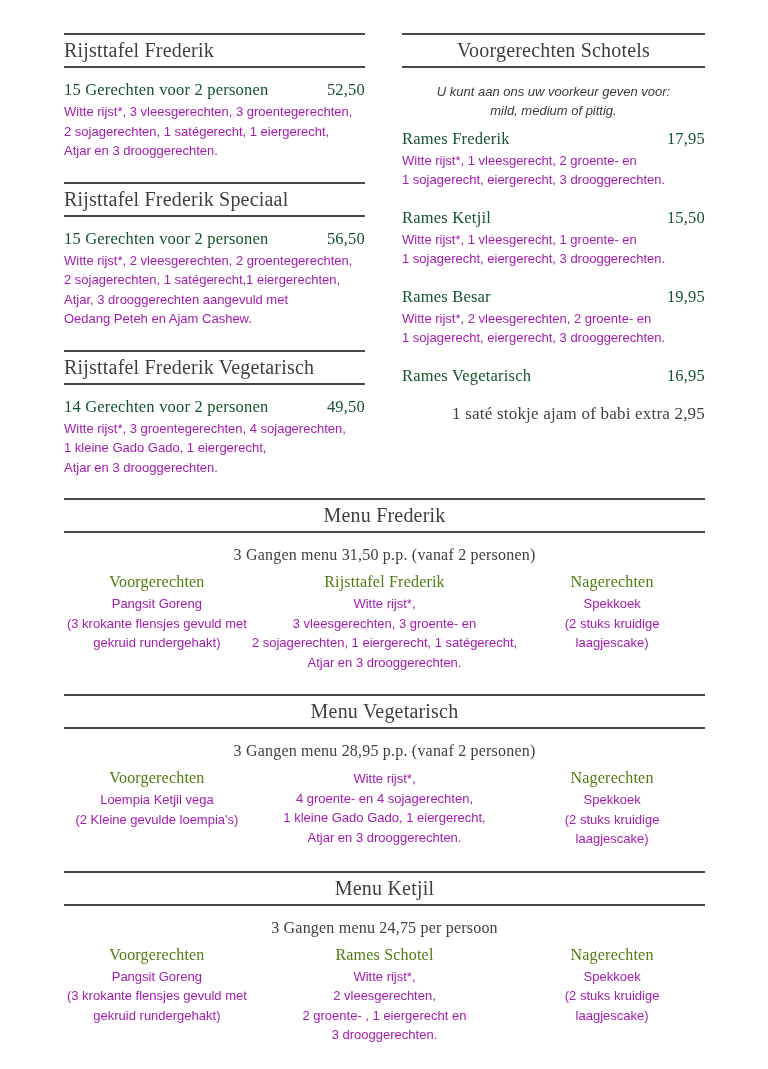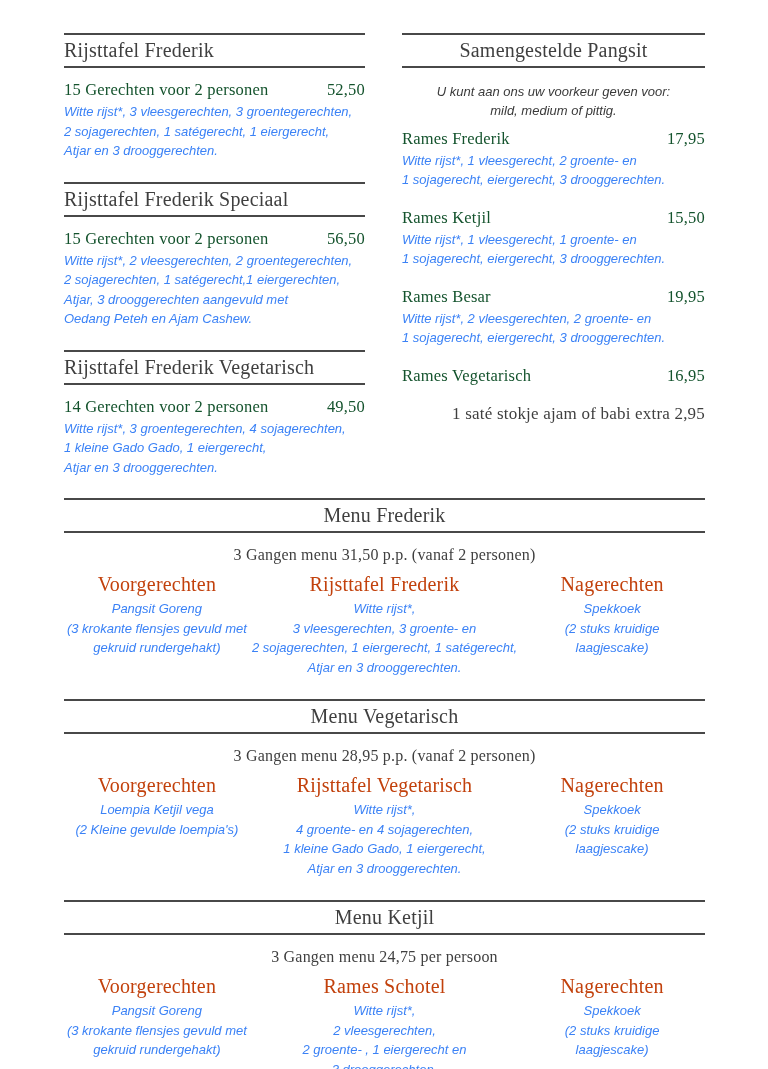--- a/index.html
+++ b/index.html
@@ -29,38 +29,38 @@
 
   .top { display: flex; gap: 37px; min-height: 456px; }
   .col-left  { width: 301px; flex: none; }
   .col-right { width: 303px; flex: none; }
 
   .item-row {
     display: flex; justify-content: space-between; align-items: baseline;
     font-size: 16.5px; margin: 12px 0 2px 0; color: #14532d;
   }
   .desc {
-    font-style: italic; font-size: 13px; line-height: 1.5;
-    white-space: pre-line; color: #3b82f6;
+    font-size: 13px; line-height: 1.5;
+    white-space: pre-line; color: #a21caf;
   }
   .l-section .desc { margin-bottom: 21px; }
 
   .intro {
     text-align: center; font-style: italic; font-size: 13px; line-height: 1.45;
     margin: 15px 0 8px 0; white-space: pre-line;
   }
   .r-item { margin-bottom: 18px; }
   .r-item .item-row { margin-top: 0; }
   .note { text-align: right; font-size: 17px; margin-top: 6px; color: #3f3f3f; }
 
   .menu { margin-bottom: 22px; }
   .menu-sub { text-align: center; font-size: 16px; margin: 13px 0 9px 0; color: #3f3f3f; }
   .menu-grid { display: grid; grid-template-columns: 1fr 1.45fr 1fr; }
   .menu-col { text-align: center; }
-  .menu-col .col-title { font-size: 20px; margin-bottom: 3px; color: #c2410c; }
+  .menu-col .col-title { font-size: 16px; margin-bottom: 3px; color: #4d7c0f; }
   .menu-col .desc { text-align: center; }
 </style>
 </head>
 <body>
 
 <div class="page">
   <div class="content">
 
     <div class="top">
 
@@ -103,21 +103,21 @@
           </div>
           <p class="desc">Witte rijst*, 3 groentegerechten, 4 sojagerechten,
 1 kleine Gado Gado, 1 eiergerecht,
 Atjar en 3 drooggerechten.</p>
         </section>
 
       </div>
 
       <div class="col-right">
         <div class="rule-box">
-          <h2 class="heading slab center">Samengestelde Pangsit</h2>
+          <h2 class="heading slab center">Voorgerechten Schotels</h2>
         </div>
         <p class="intro">U kunt aan ons uw voorkeur geven voor:
 mild, medium of pittig.</p>
 
         <div class="r-item">
           <div class="item-row slab">
             <span>Rames Frederik</span>
             <span>17,95</span>
           </div>
           <p class="desc">Witte rijst*, 1 vleesgerecht, 2 groente- en
@@ -188,21 +188,20 @@
           <h2 class="heading slab center">Menu Vegetarisch</h2>
         </div>
         <p class="menu-sub slab">3 Gangen menu 28,95 p.p. (vanaf 2 personen)</p>
         <div class="menu-grid">
           <div class="menu-col">
             <h3 class="col-title slab">Voorgerechten</h3>
             <p class="desc">Loempia Ketjil vega
 (2 Kleine gevulde loempia's)</p>
           </div>
           <div class="menu-col">
-            <h3 class="col-title slab">Rijsttafel Vegetarisch</h3>
             <p class="desc">Witte rijst*,
 4 groente- en 4 sojagerechten,
 1 kleine Gado Gado, 1 eiergerecht,
 Atjar en 3 drooggerechten.</p>
           </div>
           <div class="menu-col">
             <h3 class="col-title slab">Nagerechten</h3>
             <p class="desc">Spekkoek
 (2 stuks kruidige
 laagjescake)</p>

